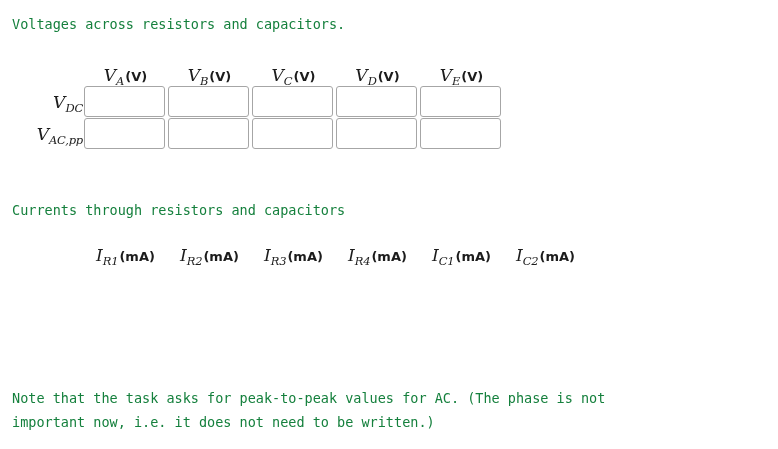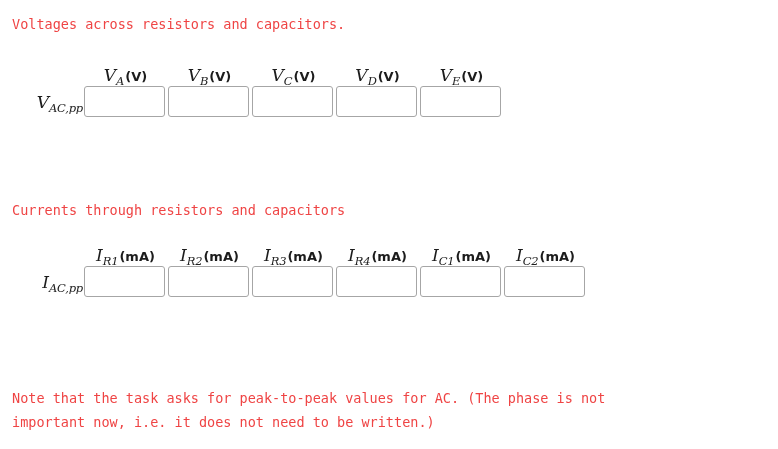--- a/index.html
+++ b/index.html
@@ -16,21 +16,21 @@
     color: #1a1a1a;
     -webkit-font-smoothing: antialiased;
   }
 
   
   .prose {
     position: absolute;
     font-family: "DejaVu Sans Mono", monospace;
     font-size: 13.5px;
     line-height: 20px;
-    color: #ef4444;
+    color: #15803d;
     white-space: pre;
   }
   #intro-voltages { left: 12px; top: 14px; }
   #intro-currents { left: 12px; top: 200px; }
   #note-line-1    { left: 12px; top: 388px; }
   #note-line-2    { left: 12px; top: 412px; }
 
   
   .table-block {
     position: absolute;
@@ -133,20 +133,40 @@
           <span class="math"><span>V</span><span class="sub">D</span><span class="unit">(V)</span></span>
         </th>
         <th class="col-head">
           <span class="math"><span>V</span><span class="sub">E</span><span class="unit">(V)</span></span>
         </th>
       </tr>
     </thead>
     <tbody>
       <tr>
         <td class="row-head">
+          <span class="math"><span>V</span><span class="sub">DC</span></span>
+        </td>
+        <td>
+          <input class="field-box" type="text" value="" style="">
+        </td>
+        <td>
+          <input class="field-box" type="text" value="" style="">
+        </td>
+        <td>
+          <input class="field-box" type="text" value="" style="">
+        </td>
+        <td>
+          <input class="field-box" type="text" value="" style="">
+        </td>
+        <td>
+          <input class="field-box" type="text" value="" style="">
+        </td>
+      </tr>
+      <tr>
+        <td class="row-head">
           <span class="math"><span>V</span><span class="sub">AC,pp</span></span>
         </td>
         <td>
           <input class="field-box" type="text" value="" style="">
         </td>
         <td>
           <input class="field-box" type="text" value="" style="">
         </td>
         <td>
           <input class="field-box" type="text" value="" style="">
@@ -183,41 +203,18 @@
         </th>
         <th class="col-head">
           <span class="math"><span>I</span><span class="sub">C1</span><span class="unit">(mA)</span></span>
         </th>
         <th class="col-head">
           <span class="math"><span>I</span><span class="sub">C2</span><span class="unit">(mA)</span></span>
         </th>
       </tr>
     </thead>
     <tbody>
-      <tr>
-        <td class="row-head">
-          <span class="math"><span>I</span><span class="sub">AC,pp</span></span>
-        </td>
-        <td>
-          <input class="field-box" type="text" value="" style="">
-        </td>
-        <td>
-          <input class="field-box" type="text" value="" style="">
-        </td>
-        <td>
-          <input class="field-box" type="text" value="" style="">
-        </td>
-        <td>
-          <input class="field-box" type="text" value="" style="">
-        </td>
-        <td>
-          <input class="field-box" type="text" value="" style="">
-        </td>
-        <td>
-          <input class="field-box" type="text" value="" style="">
-        </td>
-      </tr>
     </tbody>
   </table>
 </div>
 
 <div class="prose" id="note-line-1">Note that the task asks for peak-to-peak values for AC. (The phase is not</div>
 <div class="prose" id="note-line-2">important now, i.e. it does not need to be written.)</div>
 
 </body></html>

